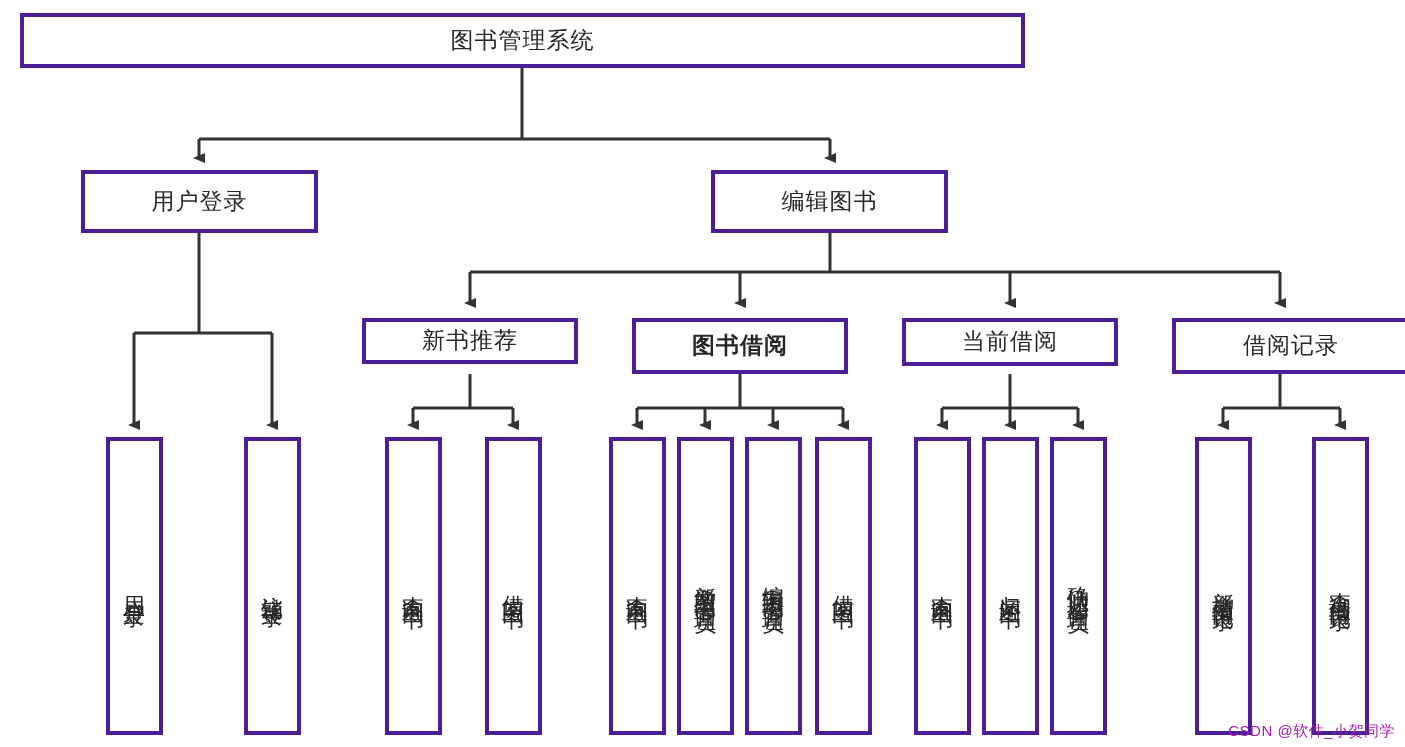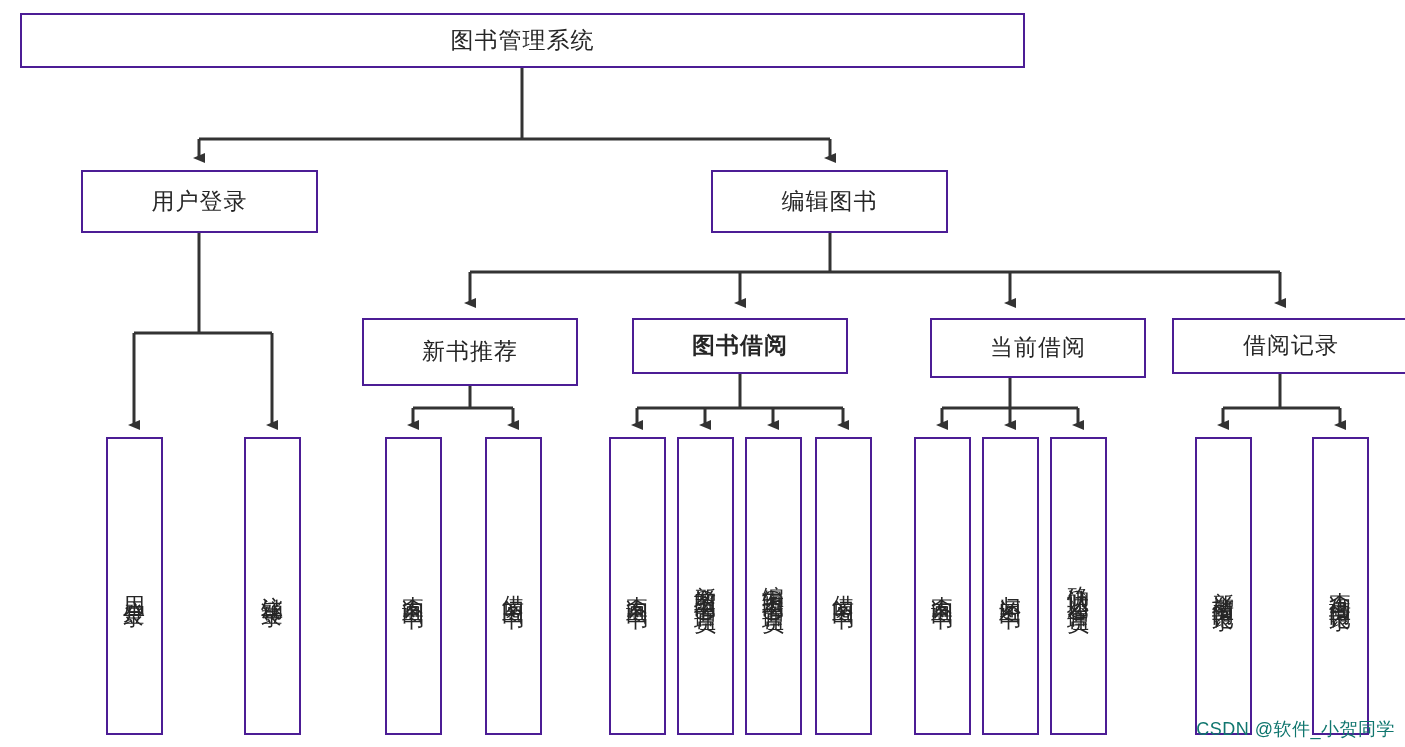--- a/index.html
+++ b/index.html
@@ -10,21 +10,21 @@
     overflow:hidden;
     position:relative;
   }
   #diagram{
     position:absolute;left:0;top:0;width:1405px;height:747px;
   }
   .node{
     position:absolute;
     box-sizing:border-box;
     background:#ffffff;
-    border:2px solid #4c1d95;
+    border:4px solid #4c1d95;
     display:flex;
     align-items:center;
     justify-content:center;
     color:#262626;
     text-align:center;
   }
   .node.h{
     font-size:23px;
     line-height:1.2;
     letter-spacing:1px;
@@ -34,22 +34,22 @@
     writing-mode:vertical-rl;
     text-orientation:upright;
     letter-spacing:4px;
     line-height:1.05;
     padding:4px 0;
   }
   #watermark{
     position:absolute;
     right:10px;
     bottom:6px;
-    font-size:18px;
-    color:#0f766e;
+    font-size:15px;
+    color:#a21caf;
     letter-spacing:0.5px;
     white-space:nowrap;
     pointer-events:none;
   }
   svg.edges{
     position:absolute;left:0;top:0;width:1405px;height:747px;
     pointer-events:none;
   }
 </style>
 </head>
@@ -105,23 +105,23 @@
       <path d="M1223,408 L1223,425" marker-end="url(#arrow)"></path>
       <path d="M1340,408 L1340,425" marker-end="url(#arrow)"></path>
     </g>
   </svg>
 
   <div class="node h" style="left:20px;top:13px;width:1005px;height:55px;">图书管理系统</div>
 
   <div class="node h" style="left:81px;top:170px;width:237px;height:63px;">用户登录</div>
   <div class="node h" style="left:711px;top:170px;width:237px;height:63px;">编辑图书</div>
 
-  <div class="node h" style="left:362px;top:318px;width:216px;height:68px;">新书推荐</div>
+  <div class="node h" style="left:362px;top:318px;width:216px;height:46px;">新书推荐</div>
   <div class="node h" style="left:632px;top:318px;width:216px;height:56px;font-weight:bold;">图书借阅</div>
-  <div class="node h" style="left:902px;top:318px;width:216px;height:60px;margin-left:28px;">当前借阅</div>
+  <div class="node h" style="left:902px;top:318px;width:216px;height:48px;">当前借阅</div>
   <div class="node h" style="left:1172px;top:318px;width:238px;height:56px;">借阅记录</div>
 
   <div class="node v" style="left:106px;top:437px;width:57px;height:298px;">用户登录</div>
   <div class="node v" style="left:244px;top:437px;width:57px;height:298px;">注销登录</div>
 
   <div class="node v" style="left:385px;top:437px;width:57px;height:298px;">查询图书</div>
   <div class="node v" style="left:485px;top:437px;width:57px;height:298px;">借阅图书</div>
 
   <div class="node v" style="left:609px;top:437px;width:57px;height:298px;">查询图书</div>
   <div class="node v" style="left:677px;top:437px;width:57px;height:298px;">新增图书（管理员）</div>

